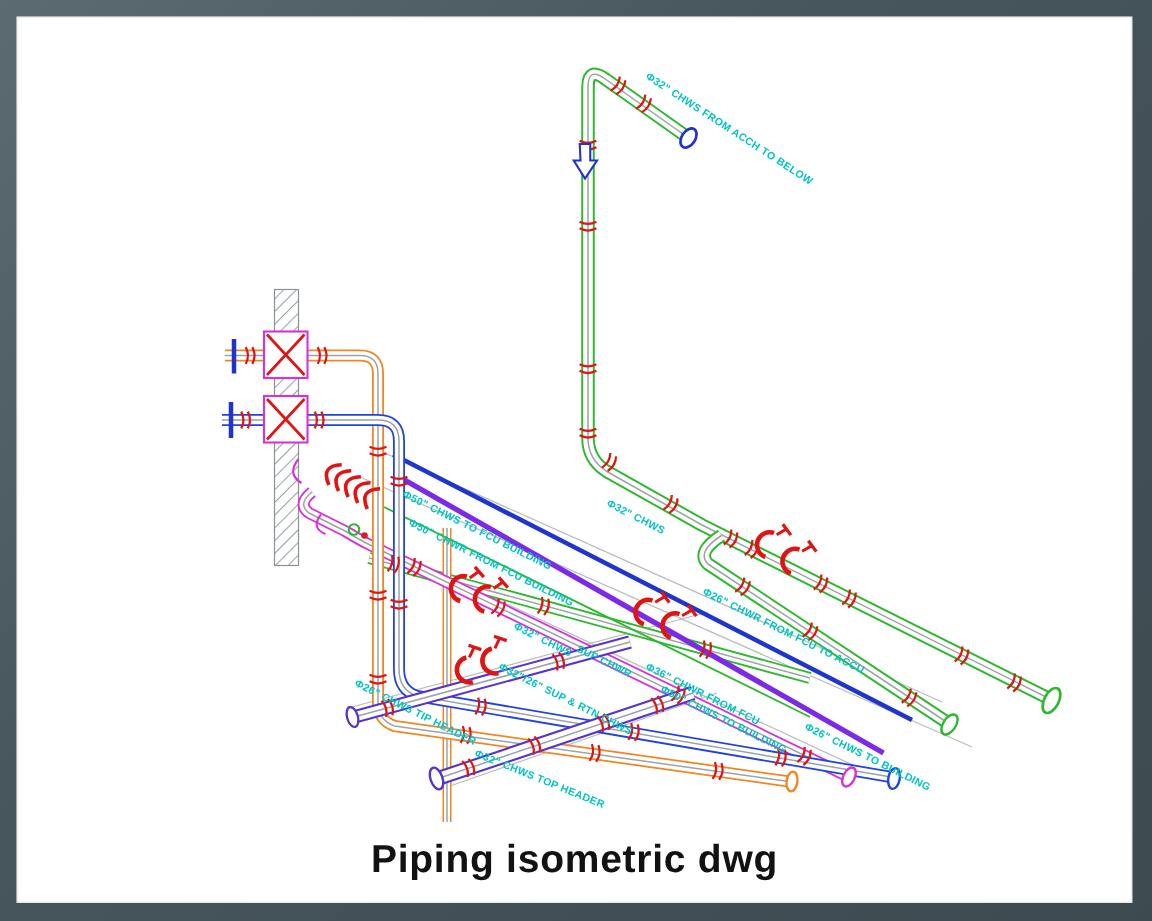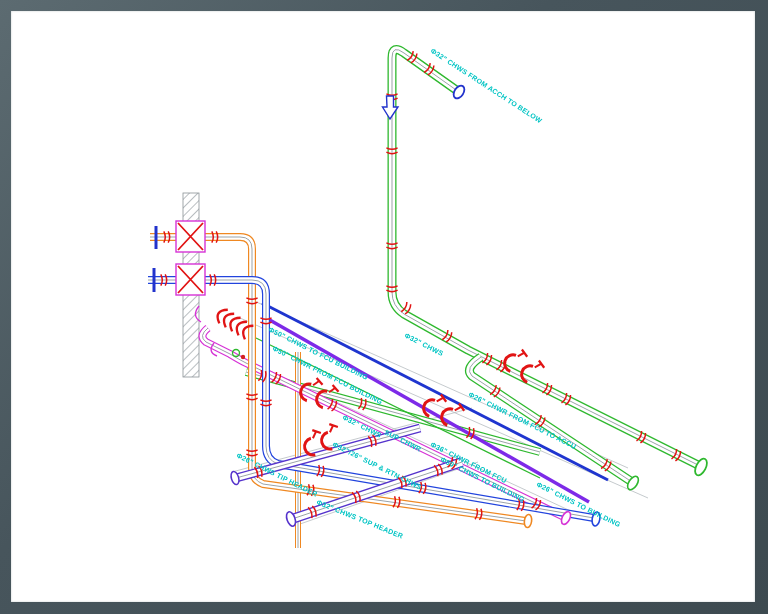--- a/index.html
+++ b/index.html
@@ -341,14 +341,15 @@
       <text class="lbl" transform="translate(384,434) rotate(26.5)">SUP CHWR</text>
       <text class="lbl" transform="translate(430,446) rotate(26.5)">Φ36" CHWR FROM FCU</text>
       <text class="lbl" transform="translate(236,457) rotate(26.5)">Φ26" CHWS TIP HEADER</text>
       <text class="lbl" transform="translate(316,504) rotate(22)">Φ32" CHWS TOP HEADER</text>
       <text class="lbl" transform="translate(468,396) rotate(26.5)">Φ26" CHWR FROM FCU TO ACCU</text>
       <text class="lbl" transform="translate(440,461) rotate(26.5)">Φ50" CHWS TO BUILDING</text>
       <text class="lbl" transform="translate(536,486) rotate(26.5)">Φ26" CHWS TO BUILDING</text>
     </g>
   </svg>
 
+  <div class="title">Piping isometric dwg</div>
  </div>
 </div>
 
 </body></html>

